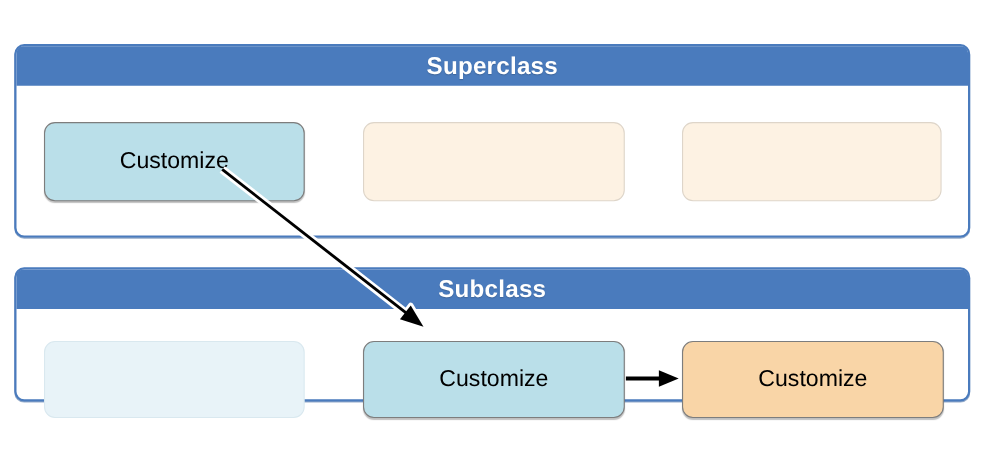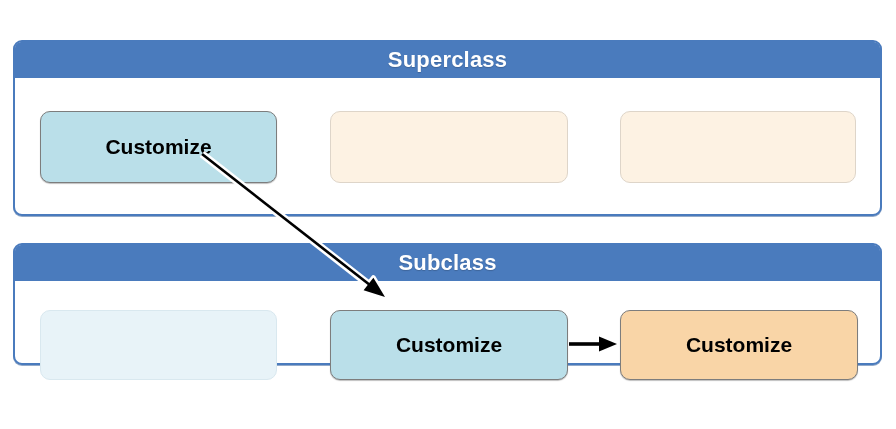--- a/index.html
+++ b/index.html
@@ -43,21 +43,20 @@
   .panel-body { position: absolute; inset: 36px 0 0 0; }
   .node {
     position: absolute;
     box-sizing: border-box;
     border-radius: 10px;
     display: flex;
     align-items: center;
     justify-content: center;
     font-size: 21px;
     color: #000000;
-    font-weight: bold;
   }
   .node-active-blue {
     background: #badfe9;
     border: 1.5px solid #7d7d7d;
     box-shadow: 0 1px 1px rgba(0,0,0,0.25);
   }
   .node-active-orange {
     background: #f9d5a7;
     border: 1.5px solid #7d7d7d;
     box-shadow: 0 1px 1px rgba(0,0,0,0.25);

